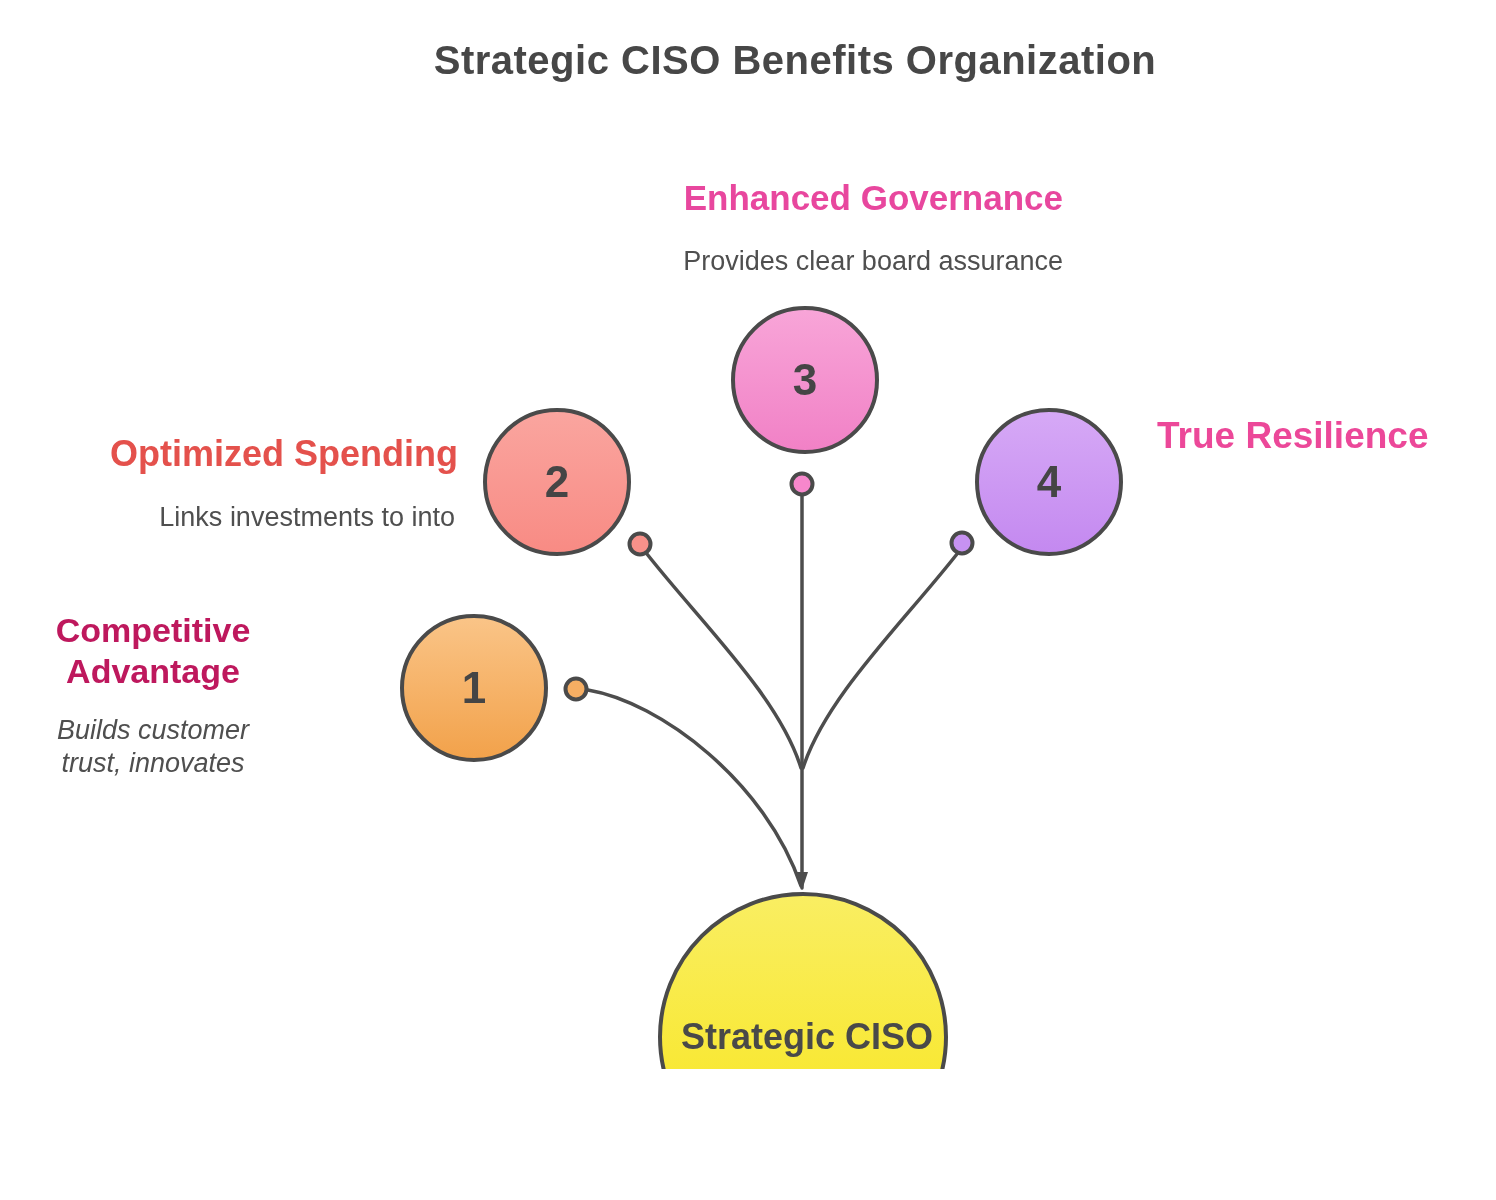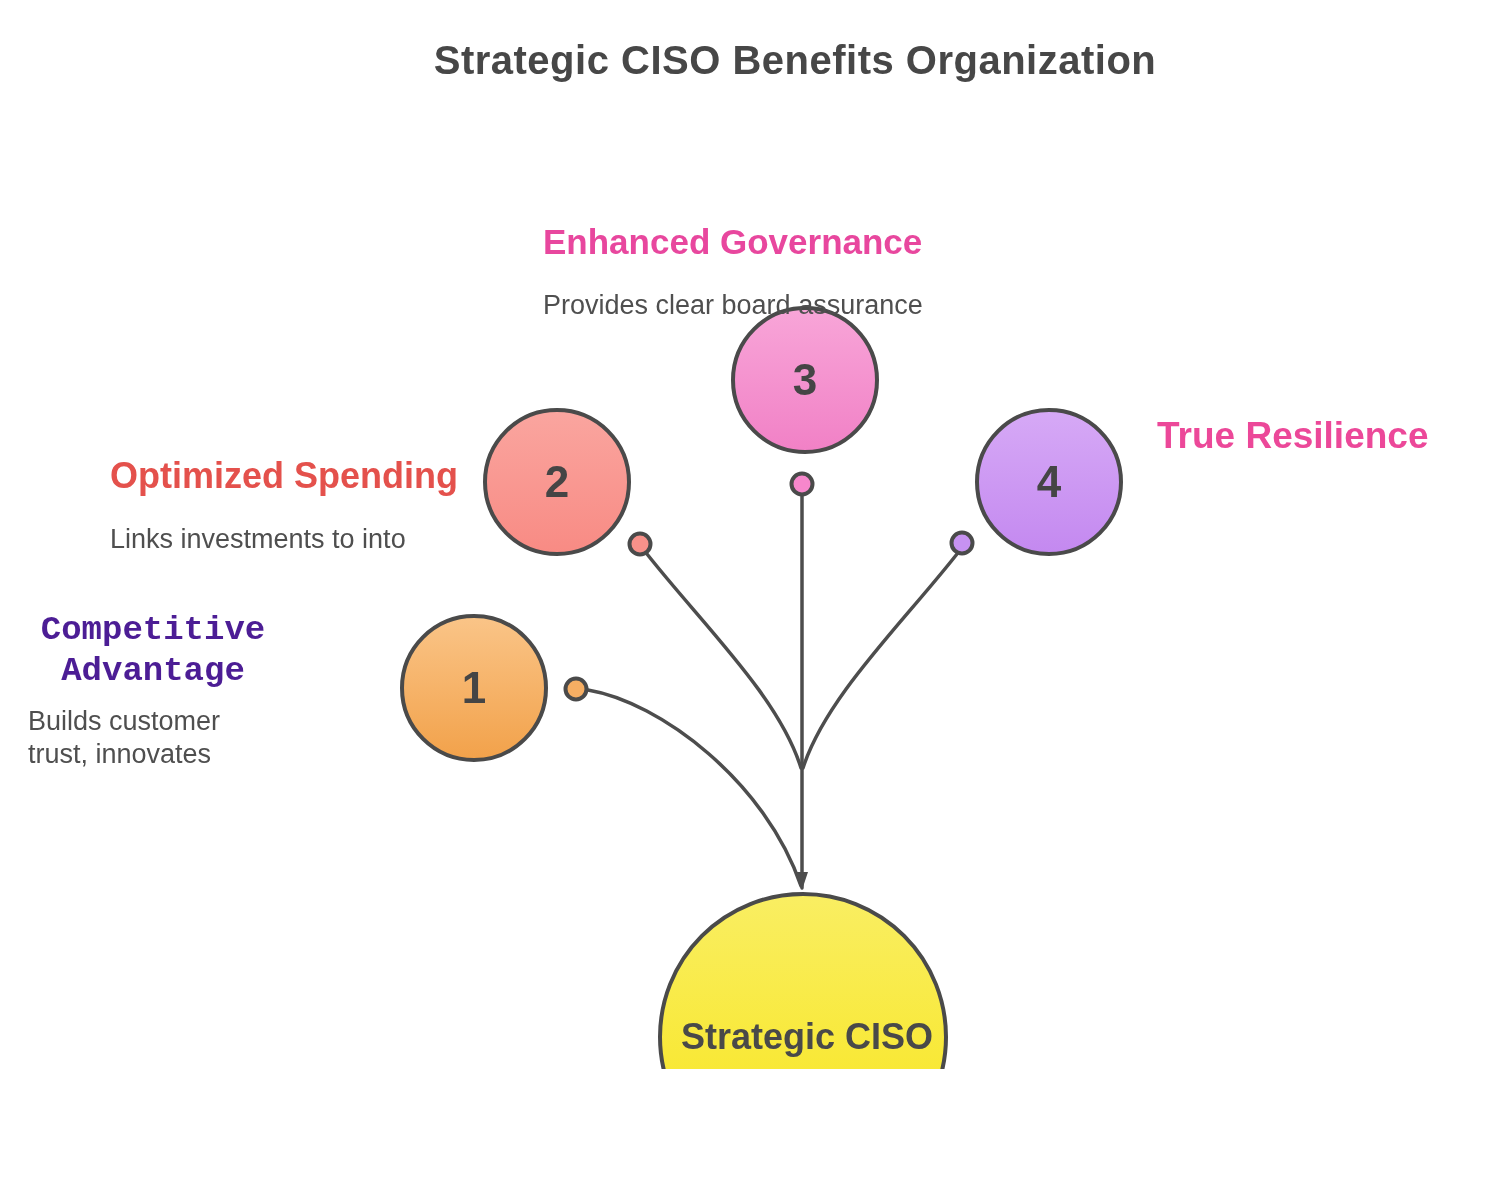--- a/index.html
+++ b/index.html
@@ -29,28 +29,28 @@
     left:803px; top:1037px; width:290px; height:290px;
     background:linear-gradient(180deg,#f9ee62 0%,#f8e51a 100%);
   }
   .node-center .center-label { font-size:36px; font-weight:bold; color:#494949;margin-left:8px; }
 
   .lbl { position:absolute; }
   .lbl-heading { font-weight:bold; line-height:1.2; }
   .lbl-desc { color:#4f4f4f; font-size:27px; line-height:1.22; }
 
   .lbl1 { left:28px; top:610px; width:250px; }
-  .lbl1 .lbl-heading { font-size:34px; color:#4c1d95; text-align:center;font-family:Liberation Mono, monospace; }
-  .lbl1 .lbl-desc { margin-top:13px; text-align:left; }
+  .lbl1 .lbl-heading { font-size:34px; color:#be185d; text-align:center; }
+  .lbl1 .lbl-desc { margin-top:22px; text-align:center;font-style:italic; }
 
-  .lbl2 { left:110px; top:432px; width:345px; text-align:left;margin-top:22px; }
+  .lbl2 { left:110px; top:432px; width:345px; text-align:right; }
   .lbl2 .lbl-heading { font-size:36px; color:#e4514c; white-space:nowrap; }
   .lbl2 .lbl-desc { margin-top:26px; white-space:nowrap; }
 
-  .lbl3 { left:803px; top:177px; transform:translateX(-50%); width:520px; text-align:left;margin-top:44px; }
+  .lbl3 { left:803px; top:177px; transform:translateX(-50%); width:520px; text-align:right; }
   .lbl3 .lbl-heading { font-size:35px; color:#e8479e; white-space:nowrap; }
   .lbl3 .lbl-desc { margin-top:26px; white-space:nowrap; }
 
   .lbl4 { left:1157px; top:414px; width:290px; text-align:left; }
   .lbl4 .lbl-heading { font-size:37px; color:#ec4899; white-space:nowrap; }
   .lbl4 .lbl-desc { margin-top:13px; }
 </style>
 </head>
 <body>
 

